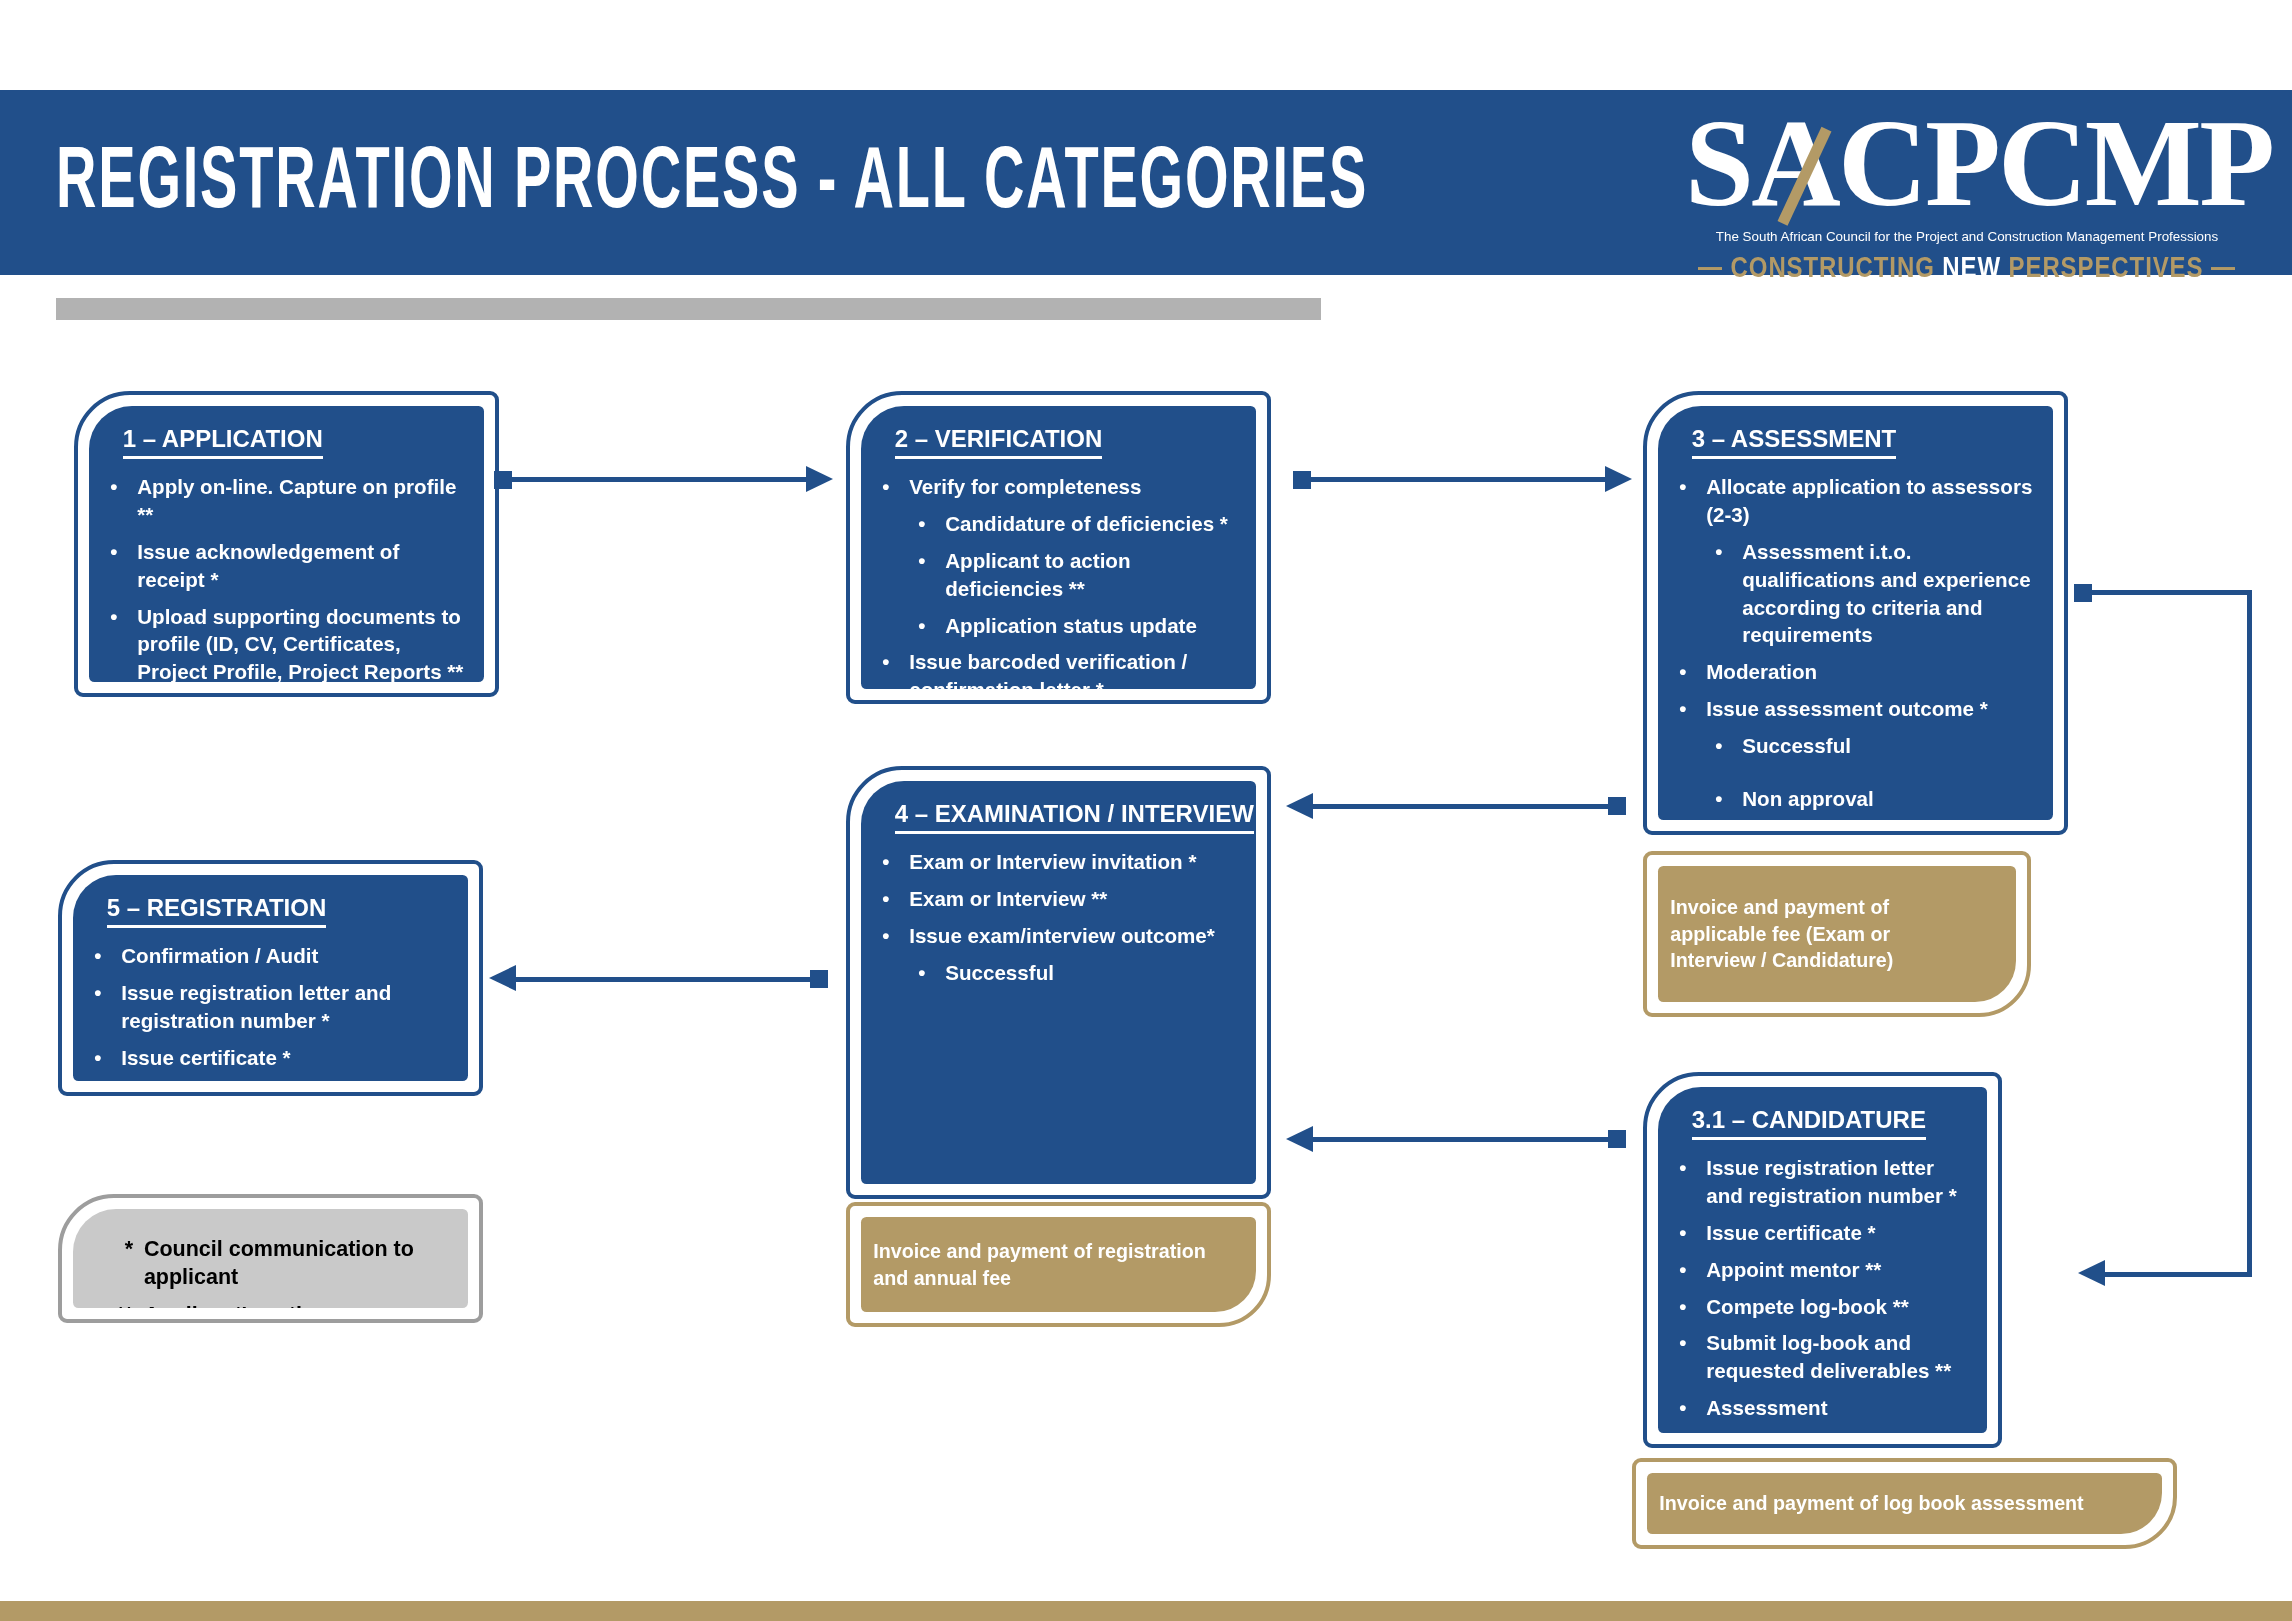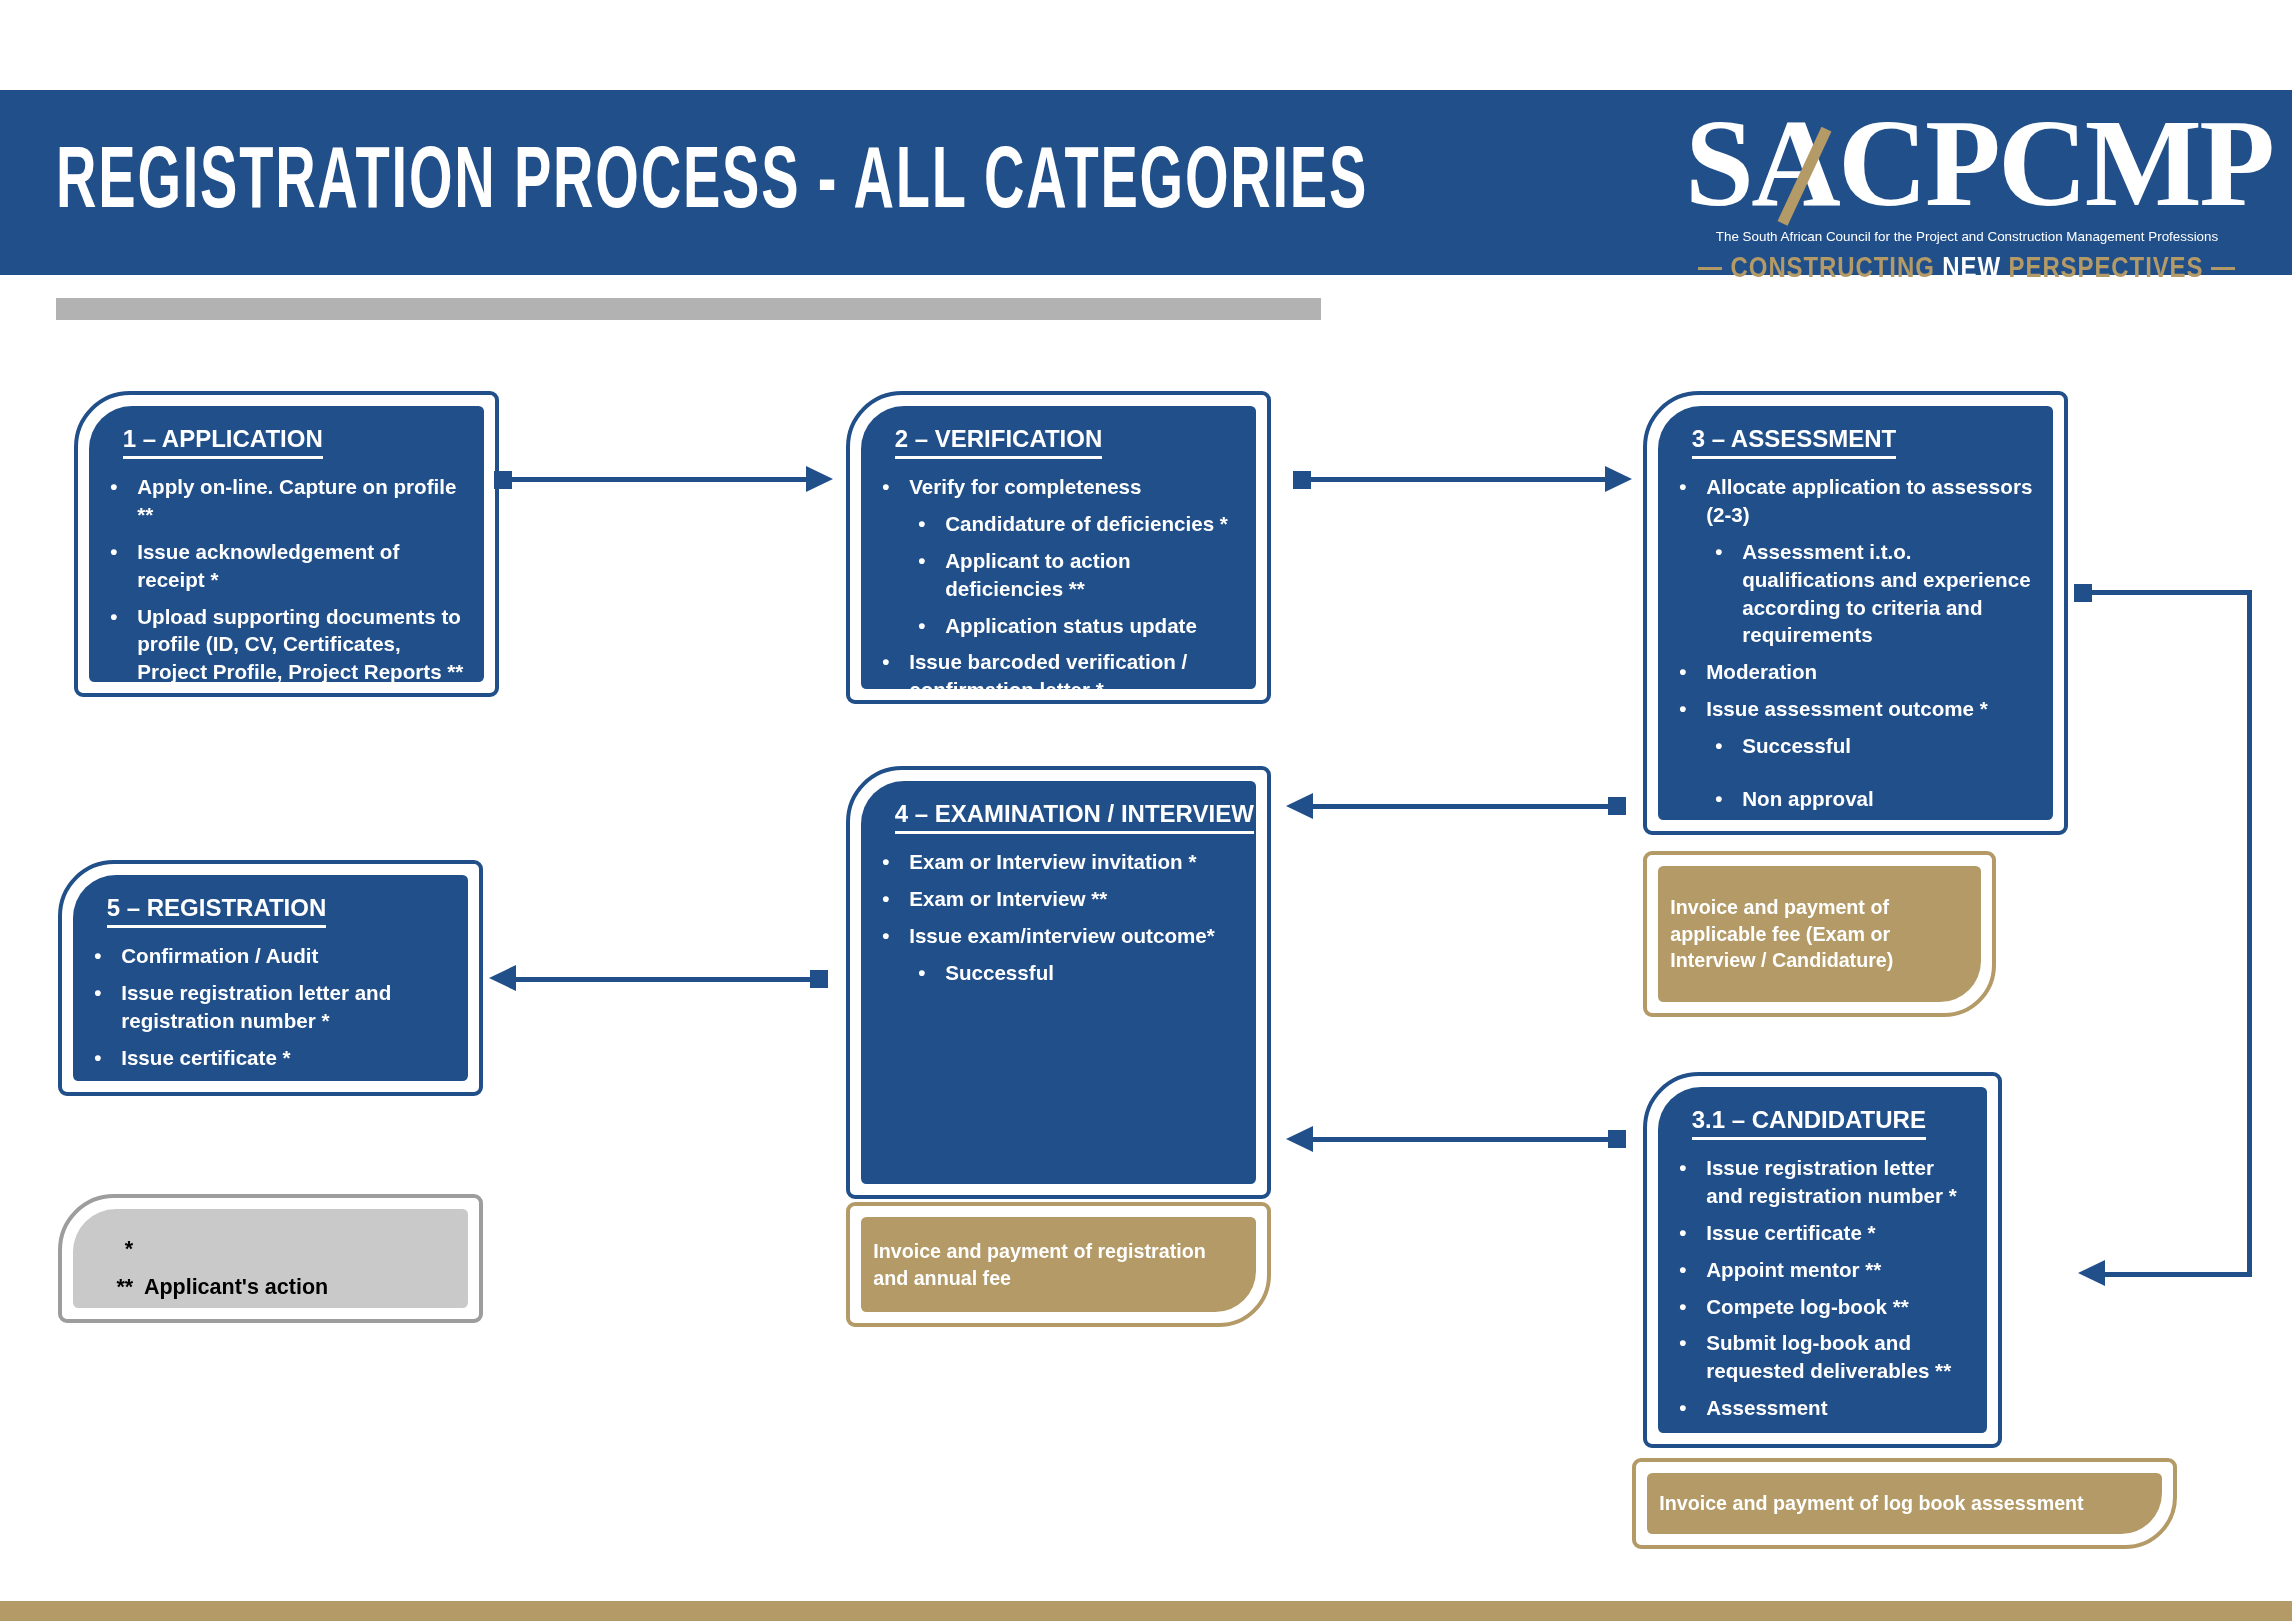--- a/index.html
+++ b/index.html
@@ -168,21 +168,21 @@
             <span>Successful</span>
           </li>
         <li class="sub gap">
             <span class="blt">•</span>
             <span>Non approval</span>
           </li>
       </ul>
     </div>
   </div>
 
-  <div class="pbox fee" style="left:1643px;top:851px;width:353px;height:166px">
+  <div class="pbox fee" style="left:1643px;top:851px;width:388px;height:166px">
     <div class="fill">
       <div class="feetext">Invoice and payment of applicable fee (Exam or Interview / Candidature)</div>
     </div>
   </div>
 
   <div class="pbox" style="left:846px;top:766px;width:425px;height:433px">
     <div class="fill">
       <div class="btitle">4 – EXAMINATION / INTERVIEW</div>
       <ul class="blist">
         <li>
@@ -228,20 +228,21 @@
             <span>Issue certificate *</span>
           </li>
       </ul>
     </div>
   </div>
 
   <div class="pbox legend" style="left:58px;top:1194px;width:425px;height:129px">
     <div class="fill">
       <div class="lrow">
         <span class="lmark">*</span>
+        <span>Council communication to applicant</span>
       </div>
       <div class="lrow">
         <span class="lmark">**</span>
         <span>Applicant's action</span>
       </div>
     </div>
   </div>
 
   <div class="pbox" style="left:1643px;top:1072px;width:359px;height:376px">
     <div class="fill">

